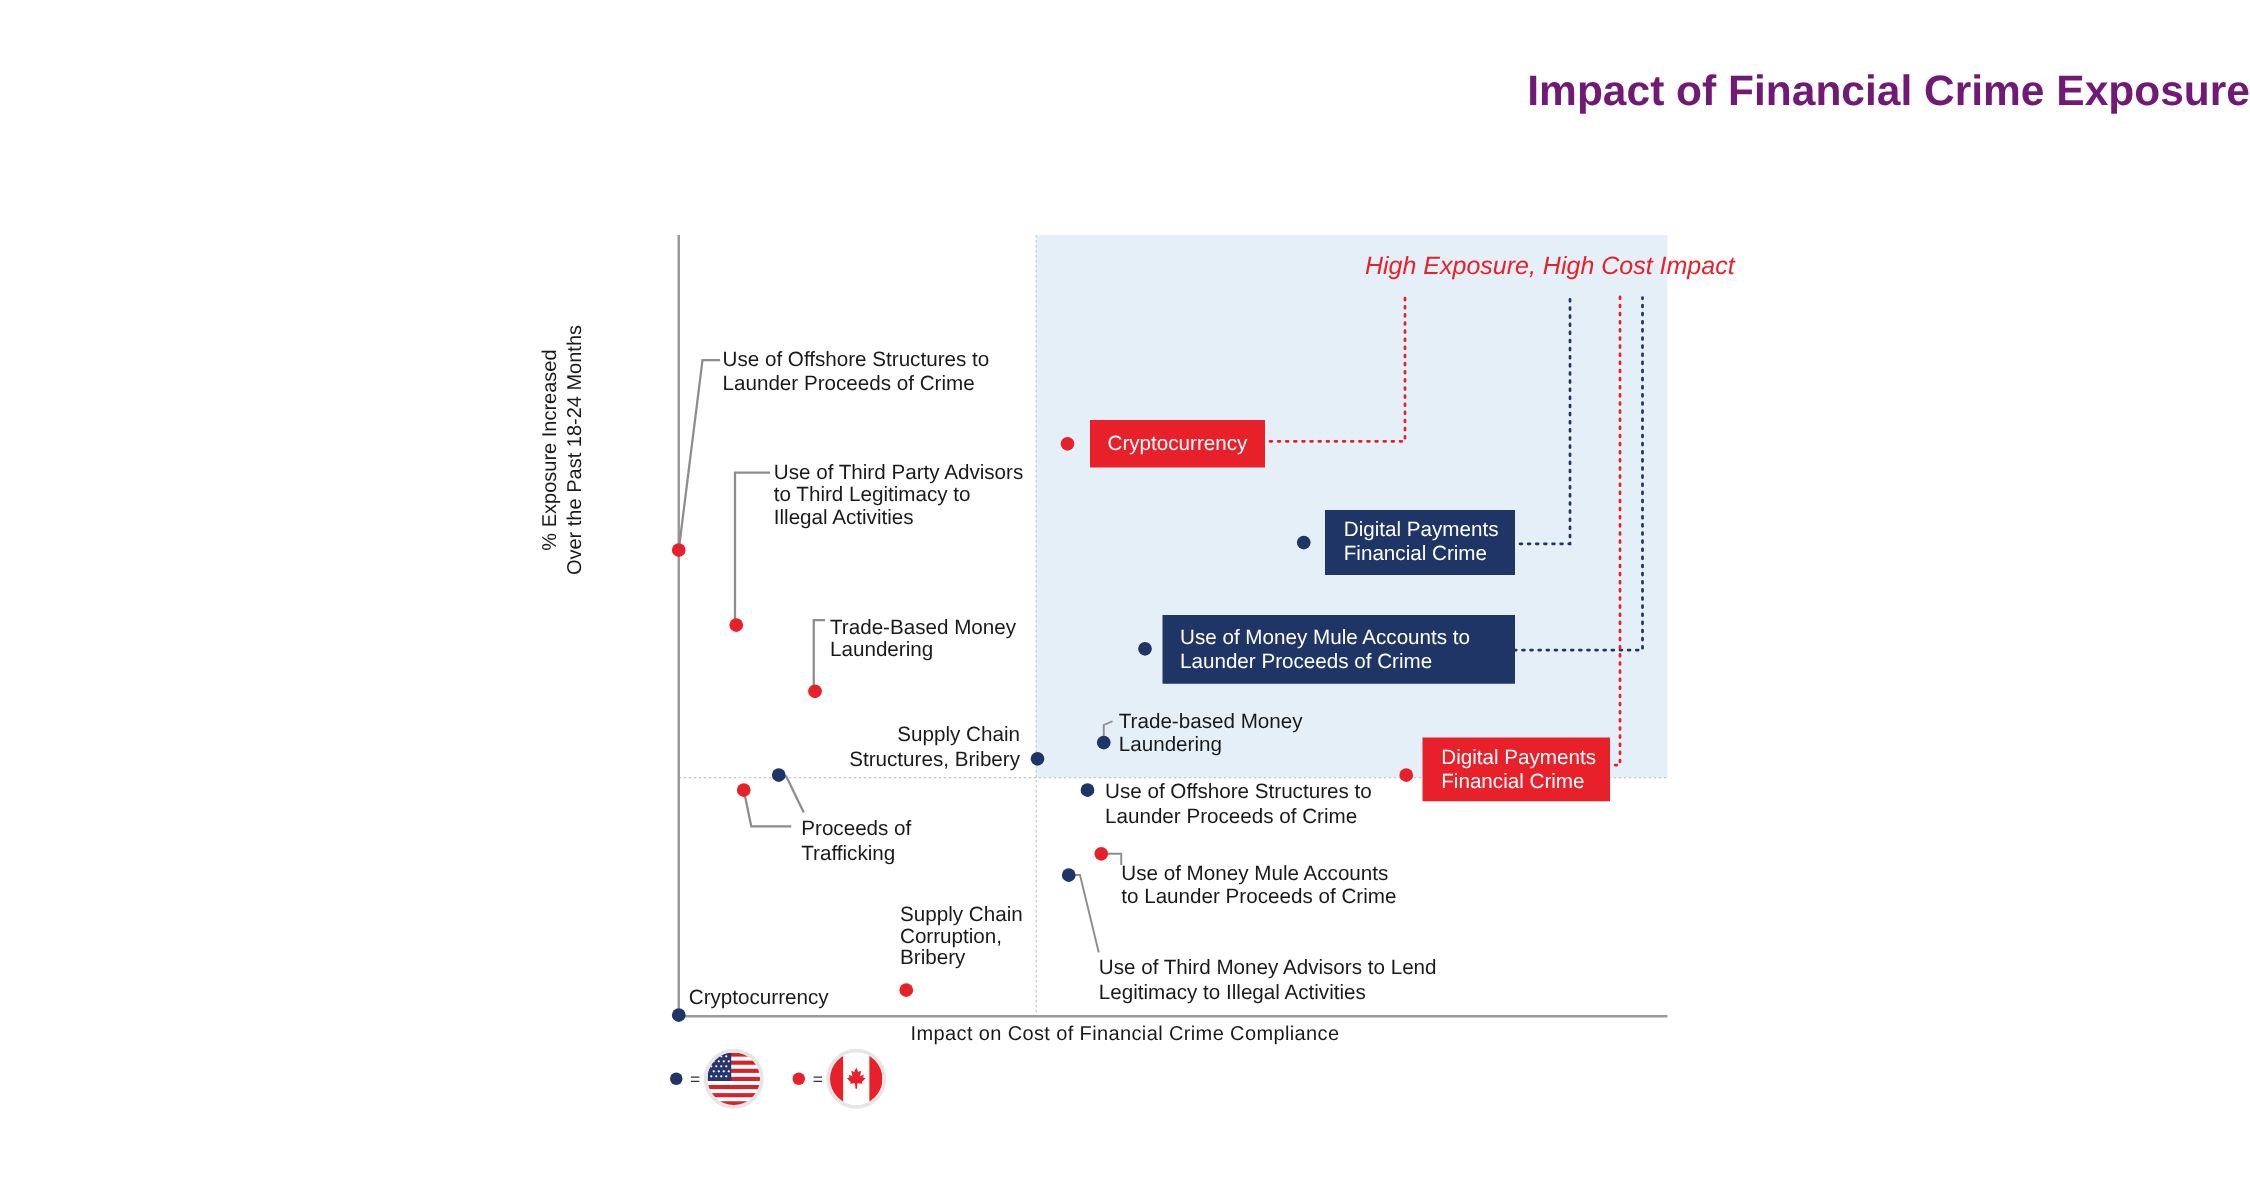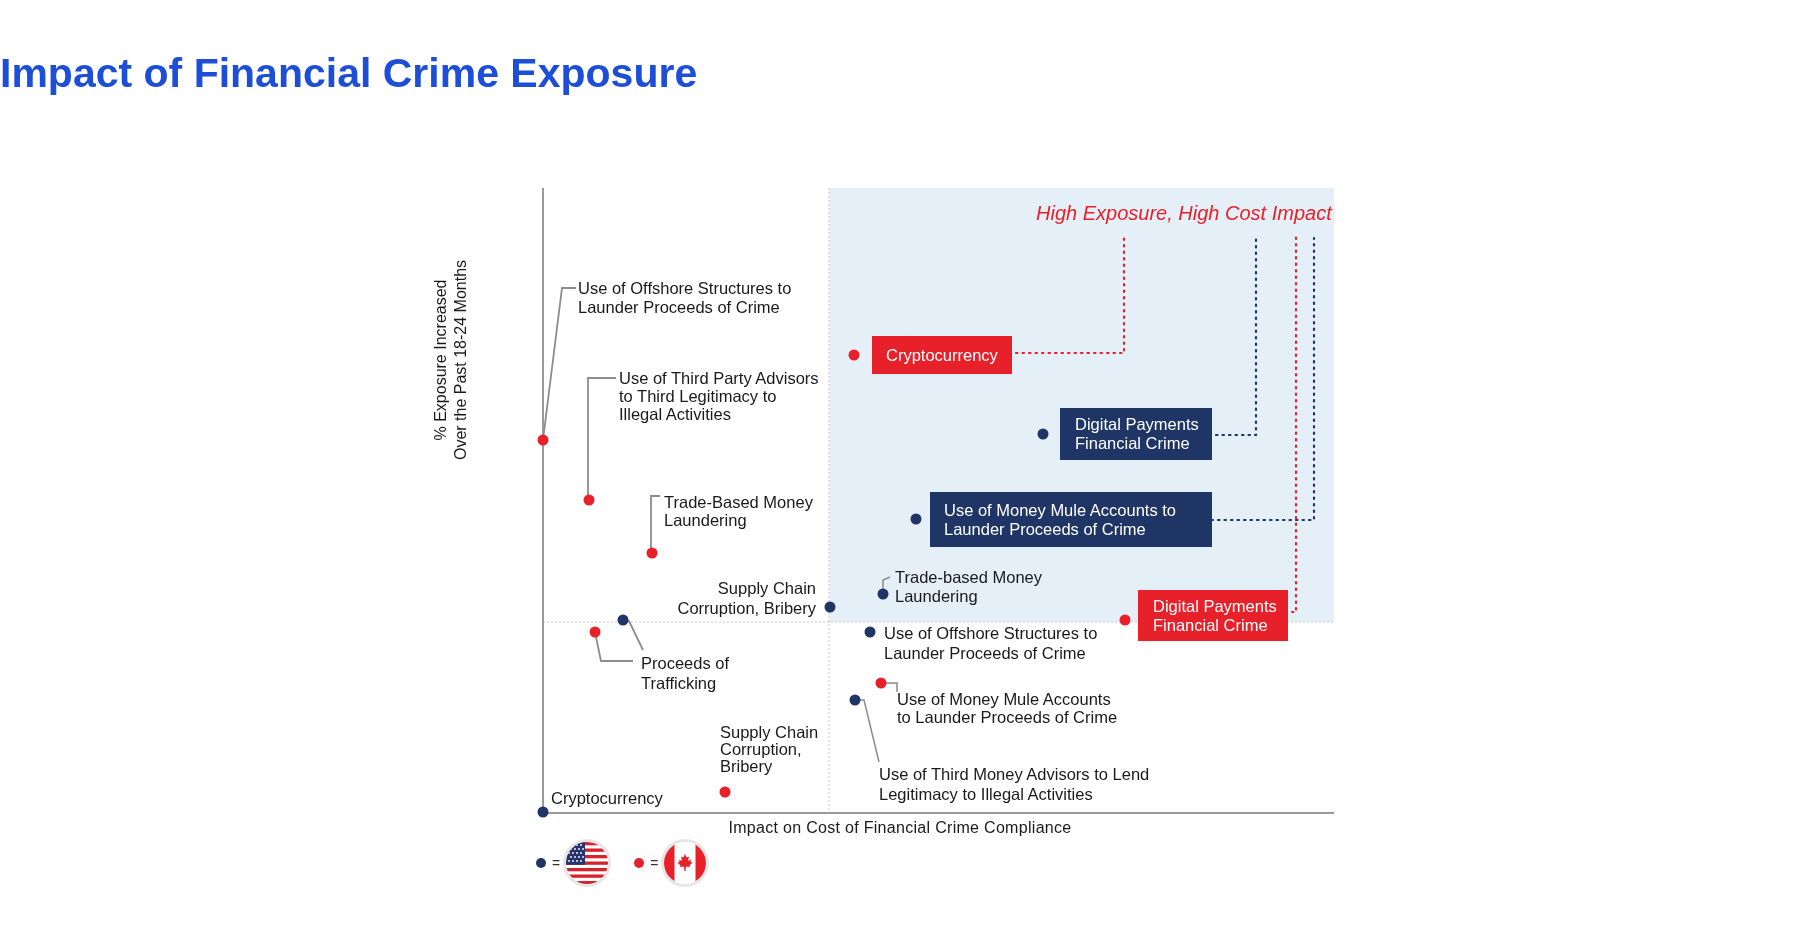--- a/index.html
+++ b/index.html
@@ -1,19 +1,19 @@
 <!DOCTYPE html>
 <html><head>
 <meta charset="utf-8">
 <style>
   html, body { margin:0; padding:0; background:#ffffff; }
   body { width:1800px; height:942px; position:relative; overflow:hidden;
          font-family:"Liberation Sans", "DejaVu Sans", sans-serif; color:#1a1a1a; }
-  .title { position:absolute; left:0; width:1800px; top:52px; text-align:left;
-           font-size:41px; font-weight:bold; line-height:42px; color:#1d4ed8; }
+  .title { position:absolute; left:0; width:1800px; top:52px; text-align:right;
+           font-size:34px; font-weight:bold; line-height:42px; color:#701a75; }
   svg#plot { position:absolute; left:0; top:0; }
   .lbl { position:absolute; font-size:16.5px; line-height:19px; color:#1a1a1a; white-space:nowrap; }
   .lbl.right { text-align:right; }
   .box { position:absolute; color:#fff; font-size:16.5px; line-height:19px; box-sizing:border-box;
          display:flex; flex-direction:column; justify-content:center; white-space:nowrap; }
   .box.red { background:#e8202a; }
   .box.navy { background:#1f3566; }
   .quad-title { position:absolute; color:#e8202a; font-style:italic; font-size:20px; white-space:nowrap; }
   .ylabel { position:absolute; left:431px; top:510px; width:300px; transform-origin:0 0;
             transform:rotate(-90deg); text-align:center; font-size:16px; line-height:20px; }
@@ -68,21 +68,21 @@
   <circle cx="830" cy="607" r="5.5" fill="#1f3566"></circle>
   <circle cx="623" cy="620" r="5.5" fill="#1f3566"></circle>
   <circle cx="543" cy="812" r="5.5" fill="#1f3566"></circle>
   <circle cx="1043" cy="434" r="5.5" fill="#1f3566"></circle>
   <circle cx="916" cy="519" r="5.5" fill="#1f3566"></circle>
   <circle cx="883" cy="594" r="5.5" fill="#1f3566"></circle>
   <circle cx="870" cy="632" r="5.5" fill="#1f3566"></circle>
   <circle cx="855" cy="700" r="5.5" fill="#1f3566"></circle>
 </svg>
 
-<div class="quad-title" style="left:1036px; top:202px;">High Exposure, High Cost Impact</div>
+<div class="quad-title" style="left:1092px; top:202px;">High Exposure, High Cost Impact</div>
 
 <div class="ylabel">
   <div>% Exposure Increased</div>
   <div>Over the Past 18-24 Months</div>
 </div>
 <div class="xlabel">
   <div>Impact on Cost of Financial Crime Compliance</div>
 </div>
 
 <div class="lbl" style="left:578px; top:279px;">
@@ -93,21 +93,21 @@
   <div>Use of Third Party Advisors</div>
   <div>to Third Legitimacy to</div>
   <div>Illegal Activities</div>
 </div>
 <div class="lbl" style="left:664px; top:493px; line-height:18px;">
   <div>Trade-Based Money</div>
   <div>Laundering</div>
 </div>
 <div class="lbl right" style="left:650px; width:166px; top:578px; line-height:20px;">
   <div>Supply Chain</div>
-  <div>Corruption, Bribery</div>
+  <div>Structures, Bribery</div>
 </div>
 <div class="lbl" style="left:641px; top:653px; line-height:20px;">
   <div>Proceeds of</div>
   <div>Trafficking</div>
 </div>
 <div class="lbl" style="left:720px; top:724px; line-height:17px;">
   <div>Supply Chain</div>
   <div>Corruption,</div>
   <div>Bribery</div>
 </div>

